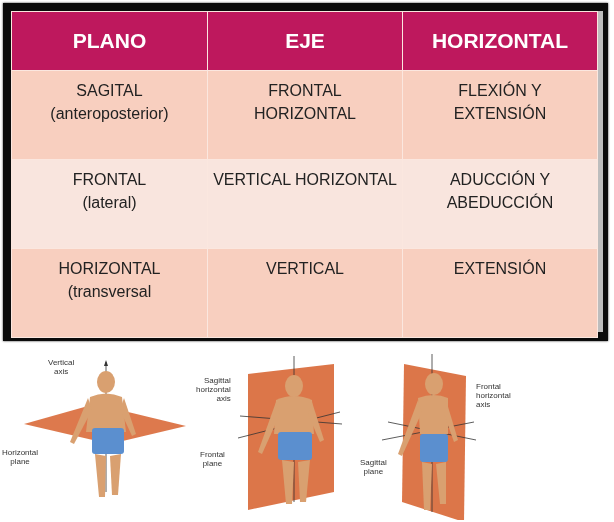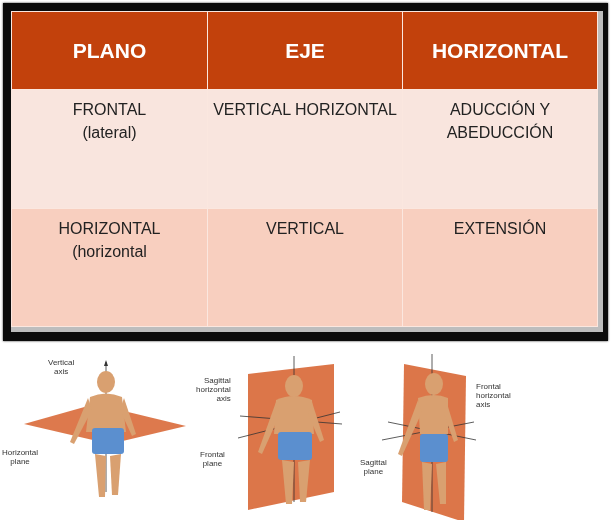--- a/index.html
+++ b/index.html
@@ -1,21 +1,21 @@
 <!DOCTYPE html>
 <html><head>
 <meta charset="utf-8">
 <style>
   html, body { margin: 0; padding: 0; }
   body { width: 614px; height: 522px; background: #ffffff; position: relative; overflow: hidden; font-family: "Liberation Sans", "DejaVu Sans", sans-serif; }
   .frame { position: absolute; left: 3px; top: 3px; width: 605px; height: 338px; background: #0b0b0b; box-shadow: 0 0 2px #333; }
   .inner { position: absolute; left: 8px; top: 8px; width: 592px; height: 321px; background: #bdbdbd; }
   table.grid { position: absolute; left: 11px; top: 11px; width: 586px; height: 316px; border-collapse: collapse; table-layout: fixed; }
   table.grid th, table.grid td { border: 1px solid #fbe7df; text-align: center; vertical-align: top; padding: 0; color: #222; }
-  table.grid th { background: #c2410c; color: #ffffff; font-weight: bold; font-size: 21px; height: 58px; vertical-align: middle; }
+  table.grid th { background: #be185d; color: #ffffff; font-weight: bold; font-size: 21px; height: 58px; vertical-align: middle; }
   table.grid td { font-size: 16px; line-height: 23px; padding-top: 8px; }
   tr.r1 td { background: #f8cfbf; height: 80px; }
   tr.r2 td { background: #f9e5de; height: 80px; }
   tr.r3 td { background: #f8cfbf; height: 80px; }
   .illus { position: absolute; top: 352px; height: 168px; }
   .lbl { position: absolute; font-size: 8px; line-height: 9px; color: #333; text-align: center; }
 </style>
 </head>
 <body>
 
@@ -28,37 +28,51 @@
       <col style="width:196px">
       <col style="width:195px">
       <col style="width:195px">
     </colgroup>
   <tbody>
       <tr>
     <th>PLANO</th>
     <th>EJE</th>
     <th>HORIZONTAL</th>
   </tr>
+  <tr class="r1">
+    <td>
+          <div>SAGITAL</div>
+          <div>(anteroposterior)</div>
+        </td>
+    <td>
+          <div>FRONTAL</div>
+          <div>HORIZONTAL</div>
+        </td>
+    <td>
+          <div>FLEXIÓN Y</div>
+          <div>EXTENSIÓN</div>
+        </td>
+  </tr>
   <tr class="r2">
     <td>
           <div>FRONTAL</div>
           <div>(lateral)</div>
         </td>
     <td>
           <div>VERTICAL HORIZONTAL</div>
         </td>
     <td>
           <div>ADUCCIÓN Y</div>
           <div>ABEDUCCIÓN</div>
         </td>
   </tr>
   <tr class="r3">
     <td>
           <div>HORIZONTAL</div>
-          <div>(horizontal</div>
+          <div>(transversal</div>
         </td>
     <td>
           <div>VERTICAL</div>
         </td>
     <td>
           <div>EXTENSIÓN</div>
         </td>
   </tr>
 </tbody>
   </table>

